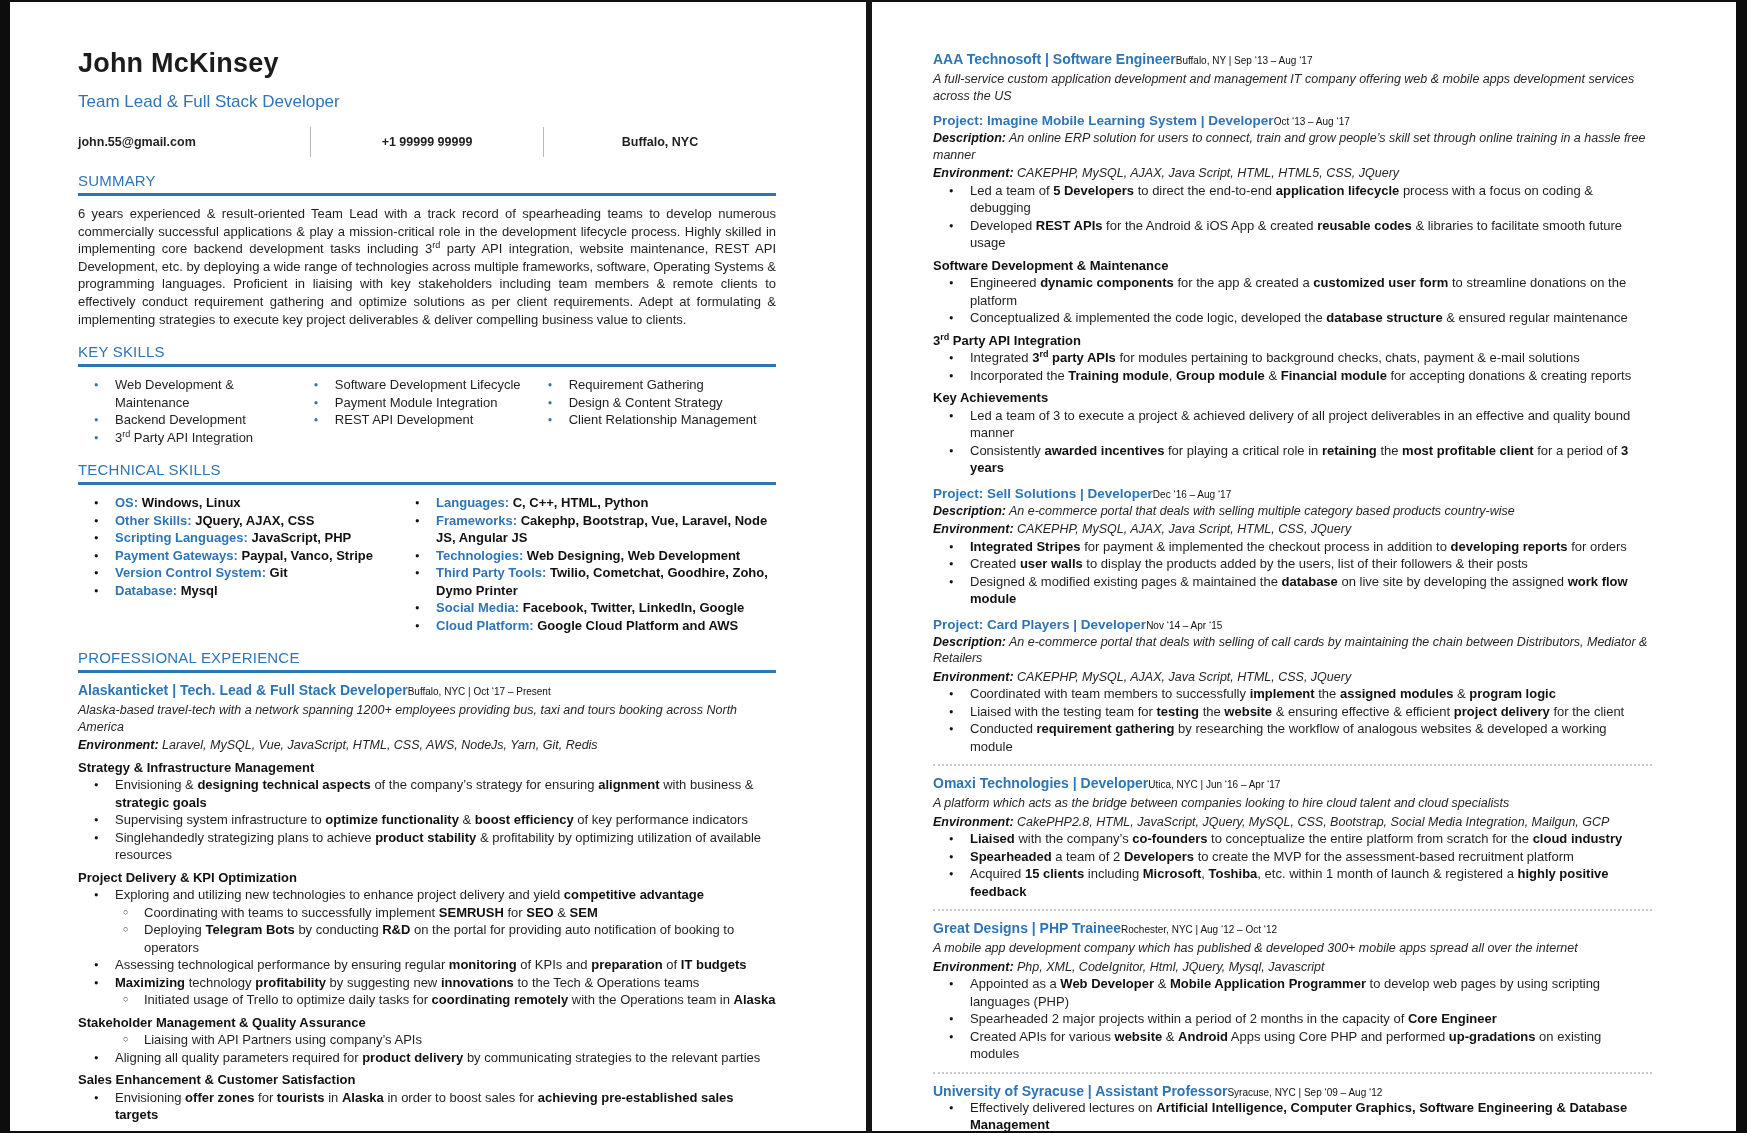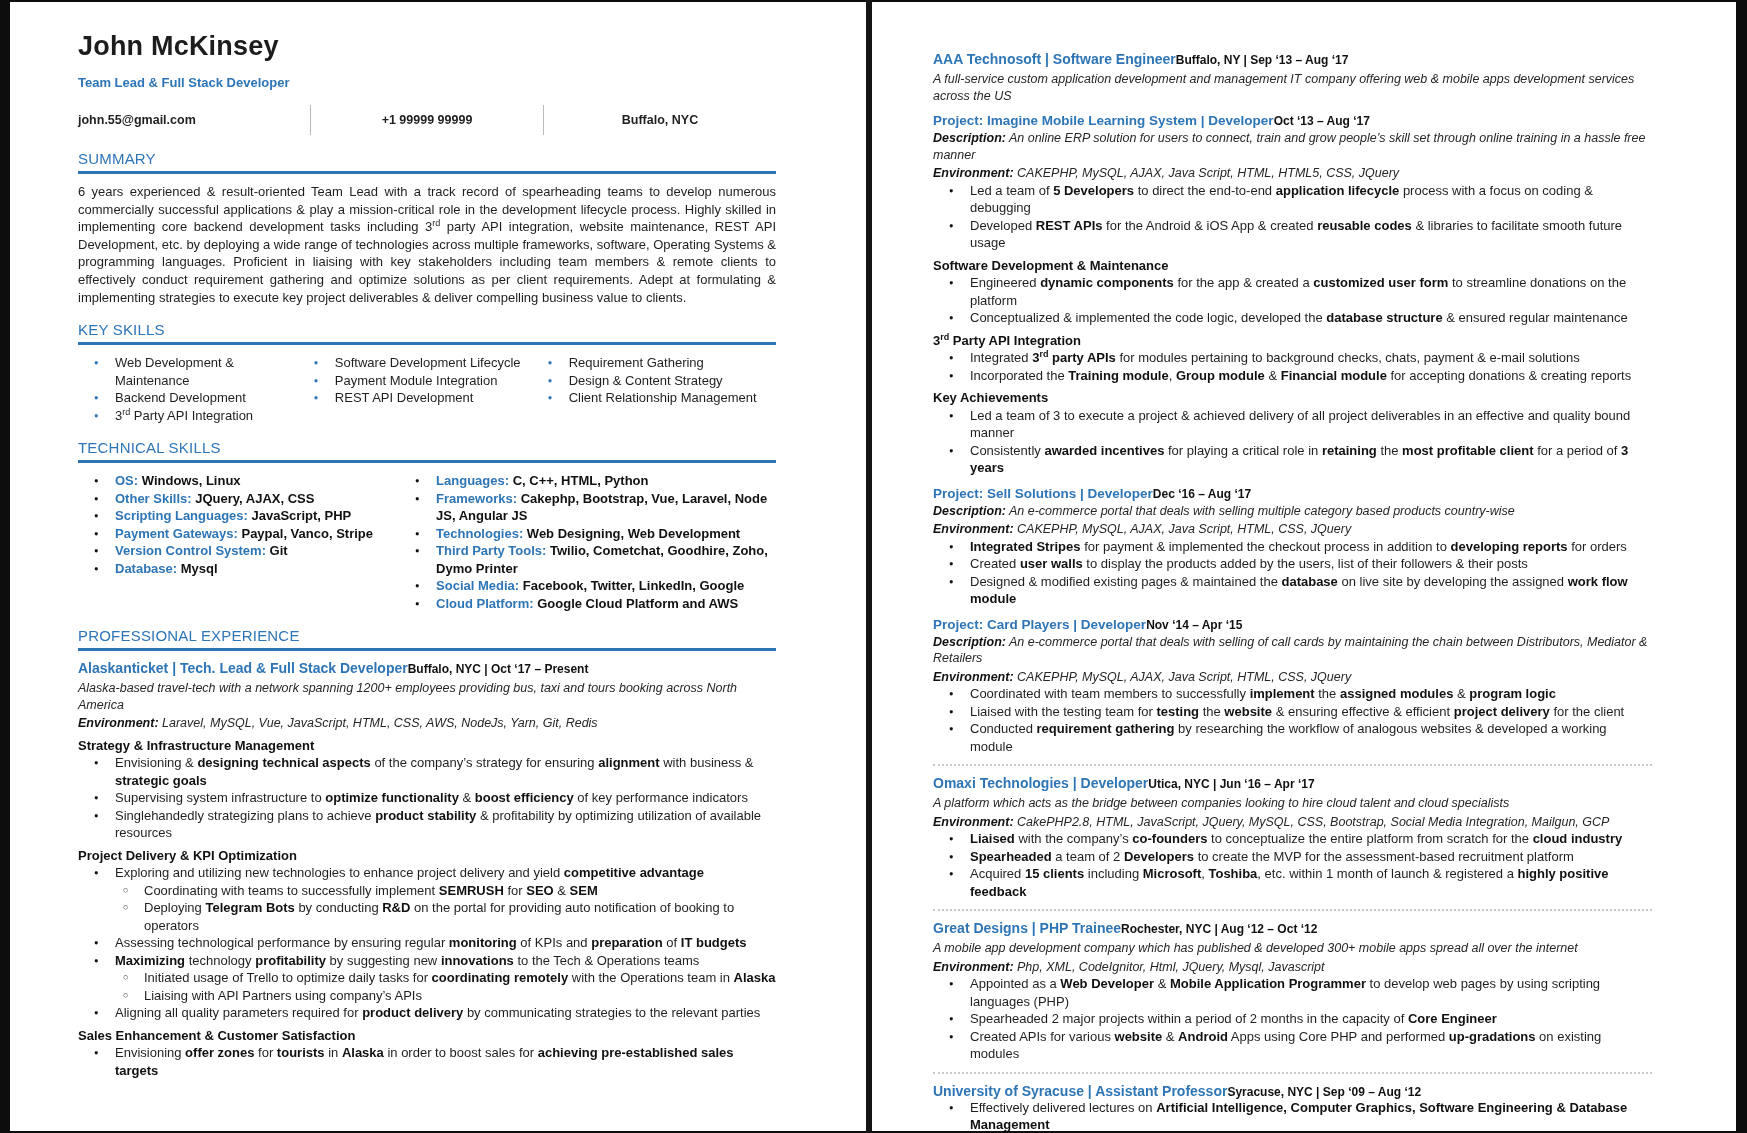--- a/index.html
+++ b/index.html
@@ -1,24 +1,24 @@
 <!DOCTYPE html>
 <html><head>
 <meta charset="utf-8">
 <style>
   html,body{margin:0;padding:0;background:#0d0d0d;}
   .canvas{position:relative;width:1747px;height:1133px;background:#0d0d0d;overflow:hidden;
           font-family:"Liberation Sans",sans-serif;}
   .page{position:absolute;top:2px;height:1129px;background:#ffffff;box-sizing:border-box;overflow:hidden;}
-  #page1{left:10px;width:856px;padding:29px 90px 0 68px;}
+  #page1{left:10px;width:856px;padding:46px 90px 0 68px;}
   #page2{left:872px;width:864px;padding:40px 84px 0 61px;}
   .gutter{position:absolute;top:0;left:866px;width:6px;height:1133px;background:#151515;}
 
   h1.name{margin:0;font-size:27px;font-weight:bold;color:#1c1c1c;letter-spacing:.2px;}
-  .ptitle{margin-top:13px;font-size:13px;font-weight:bold;color:#2e75b6;}
+  .ptitle{margin-top:13px;font-size:17px;font-weight:normal;color:#2e75b6;}
   .contact{display:flex;align-items:center;margin-top:15px;
            font-size:12.5px;font-weight:bold;color:#1f1f1f;}
   .contact .cell{flex:1;}
   .contact .c-mid,.contact .c-right{text-align:center;}
   .vline{width:1px;height:30px;background:#b9b9b9;}
 
   .section{margin-top:15px;}
   .sec-head{font-size:15px;font-weight:normal;color:#2e75b6;letter-spacing:.2px;}
   .sec-rule{height:3px;background:#2e75b6;margin:4px 0 9px 0;}
 
@@ -33,21 +33,21 @@
            padding-left:37px;color:#1f1f1f;}
   .bullet::before,.kskill::before,.tskill::before,.witem::before{
            content:"\25CF";position:absolute;left:16px;top:0;font-size:7.5px;line-height:17.5px;color:#111;}
   .kskill::before{color:#2e75b6;}
   .subbullet{position:relative;font-size:13px;line-height:17.5px;padding-left:66px;color:#1f1f1f;}
   .subbullet::before{content:"\25CB";position:absolute;left:45px;top:0;font-size:9px;line-height:17.5px;color:#333;}
 
   .jobline{display:flex;align-items:baseline;margin-top:9px;}
   .company{color:#2e75b6;font-weight:bold;font-size:14px;}
   .project-title{color:#2e75b6;font-weight:bold;font-size:13.5px;}
-  .jdate{font-size:12px;color:#111;white-space:nowrap;font-weight:bold;}
+  .jdate{font-size:10px;color:#111;white-space:nowrap;}
   .aboutline{font-style:italic;font-size:12.5px;color:#262626;margin-top:4px;line-height:16.5px;}
   .envline{font-style:italic;font-size:12.5px;color:#262626;margin-top:2px;line-height:16.5px;}
   .subhead{font-weight:bold;font-size:13px;color:#111;margin-top:5px;line-height:17.5px;}
   .dotted{border-top:2px dotted #c8c8c8;margin:9px 0 1px 0;}
   sup{font-size:9px;line-height:0;}
   b{color:#111;}
 </style>
 </head>
 <body>
 
@@ -131,20 +131,21 @@
             <div class="bullet">Envisioning &amp; <b>designing technical aspects</b> of the company’s strategy for ensuring <b>alignment</b> with business &amp; <b>strategic goals</b></div>
             <div class="bullet">Supervising system infrastructure to <b>optimize functionality</b> &amp; <b>boost efficiency</b> of key performance indicators</div>
             <div class="bullet">Singlehandedly strategizing plans to achieve <b>product stability</b> &amp; profitability by optimizing utilization of available resources</div>
             <div class="subhead">Project Delivery &amp; KPI Optimization</div>
             <div class="bullet">Exploring and utilizing new technologies to enhance project delivery and yield <b>competitive advantage</b></div>
             <div class="subbullet">Coordinating with teams to successfully implement <b>SEMRUSH</b> for <b>SEO</b> &amp; <b>SEM</b></div>
             <div class="subbullet">Deploying <b>Telegram Bots</b> by conducting <b>R&amp;D</b> on the portal for providing auto notification of booking to operators</div>
             <div class="bullet">Assessing technological performance by ensuring regular <b>monitoring</b> of KPIs and <b>preparation</b> of <b>IT budgets</b></div>
             <div class="bullet"><b>Maximizing</b> technology <b>profitability</b> by suggesting new <b>innovations</b> to the Tech &amp; Operations teams</div>
             <div class="subbullet">Initiated usage of Trello to optimize daily tasks for <b>coordinating remotely</b> with the Operations team in <b>Alaska</b></div>
+            <div class="subhead">Stakeholder Management &amp; Quality Assurance</div>
             <div class="subbullet">Liaising with API Partners using company’s APIs</div>
             <div class="bullet">Aligning all quality parameters required for <b>product delivery</b> by communicating strategies to the relevant parties</div>
             <div class="subhead">Sales Enhancement &amp; Customer Satisfaction</div>
             <div class="bullet">Envisioning <b>offer zones</b> for <b>tourists</b> in <b>Alaska</b> in order to boost sales for <b>achieving pre-established sales targets</b></div>
           </div>
         </div>
 
     </div>
   </div>
 

